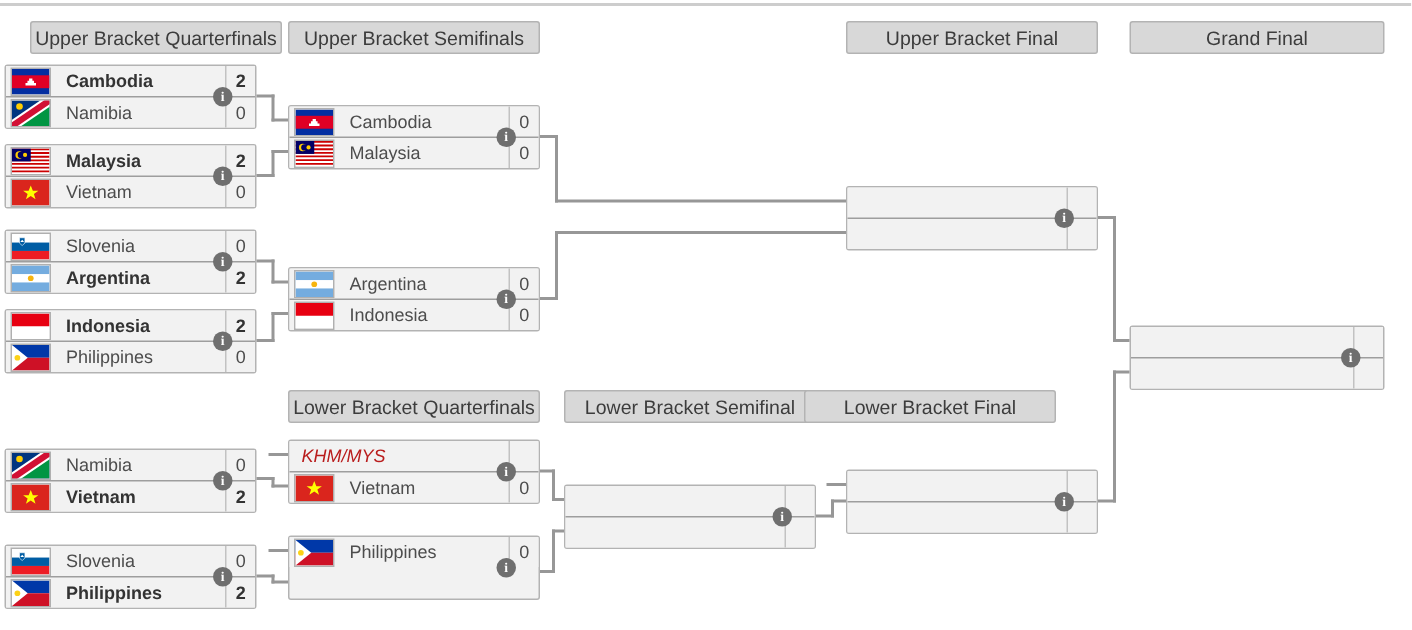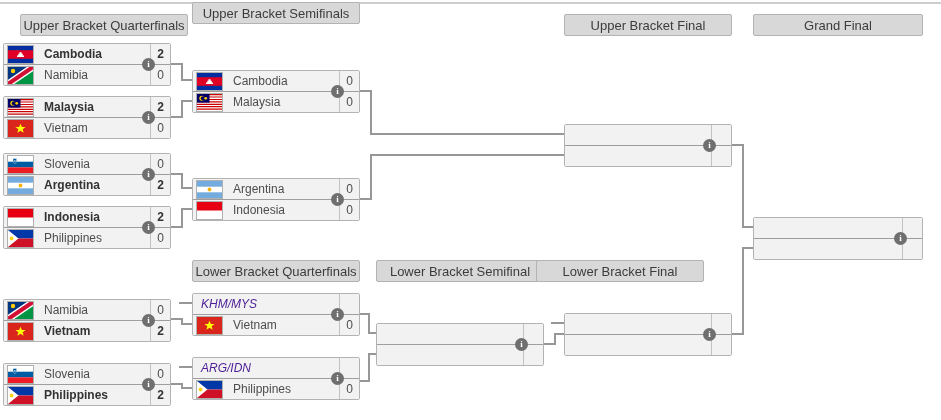--- a/index.html
+++ b/index.html
@@ -22,21 +22,21 @@
   .trow { display:flex; align-items:center; height:20px; background:#f2f2f2; }
   .trow + .trow { border-top:1px solid #9e9e9e; }
   .flag { width:25px; height:17px; margin:0 10px 0 3px; border:1px solid #b0b0b0; flex:none; background:#fff; }
   .flag svg { display:block; width:25px; height:17px; }
   .nm { flex:1; white-space:nowrap; overflow:hidden; line-height:20px; }
   .sc {
     width:19px; flex:none; align-self:stretch; border-left:1px solid #c2c2c2;
     display:flex; align-items:center; justify-content:center;
   }
   .winner .nm, .winner .sc { font-weight:bold; color:#333; }
-  .ph .nm { font-style:italic; padding-left:8px; color:#4c1d95; }
+  .ph .nm { font-style:italic; padding-left:8px; color:#b91c1c; }
   .info {
     position:absolute; right:15px; top:50%; margin-top:-7px;
     width:13px; height:13px; border-radius:50%; background:#6f6f6f;
     color:#fff; font:bold 9px/13px "Liberation Serif", serif; text-align:center;
     z-index:3; cursor:pointer;
   }
   .ln { position:absolute; background:#979797; }
   .defs { position:absolute; width:0; height:0; overflow:hidden; }
 </style>
 </head>
@@ -88,21 +88,21 @@
     <rect y="8.5" width="25" height="8.5" fill="#ce1126"></rect>
     <path d="M0 0 L10.5 8.5 L0 17 Z" fill="#fff"></path>
     <circle cx="3.6" cy="8.5" r="1.9" fill="#fcd116"></circle>
   </symbol>
 </svg>
 
 <div class="bracket">
   <div class="topline"></div>
 
   <div class="hdr" style="left:20px;top:14px">Upper Bracket Quarterfinals</div>
-  <div class="hdr" style="left:192px;top:2px">Upper Bracket Semifinals</div>
+  <div class="hdr" style="left:192px;top:14px">Upper Bracket Semifinals</div>
   <div class="hdr" style="left:753px;top:14px;width:170px">Grand Final</div>
   <div class="hdr" style="left:564px;top:14px">Upper Bracket Final</div>
 
   <div class="hdr" style="left:376px;top:260px">Lower Bracket Semifinal</div>
   <div class="hdr" style="left:192px;top:260px">Lower Bracket Quarterfinals</div>
   <div class="hdr" style="left:536px;top:260px">Lower Bracket Final</div>
 
   <div class="match" style="left:3px;top:43px">
     <div class="trow winner">
       <span class="flag">
@@ -314,24 +314,20 @@
             <use href="#f-vnm" xlink:href="#f-vnm"></use>
           </svg>
         </span>
       <span class="nm">Vietnam</span>
       <span class="sc">0</span>
     </div>
     <div class="info">i</div>
   </div>
 
   <div class="match" style="left:192px;top:357px">
-    <div class="trow ph">
-      <span class="nm">ARG/IDN</span>
-      <span class="sc"></span>
-    </div>
     <div class="trow">
       <span class="flag">
           <svg viewBox="0 0 25 17">
             <use href="#f-phl" xlink:href="#f-phl"></use>
           </svg>
         </span>
       <span class="nm">Philippines</span>
       <span class="sc">0</span>
     </div>
     <div class="info">i</div>

